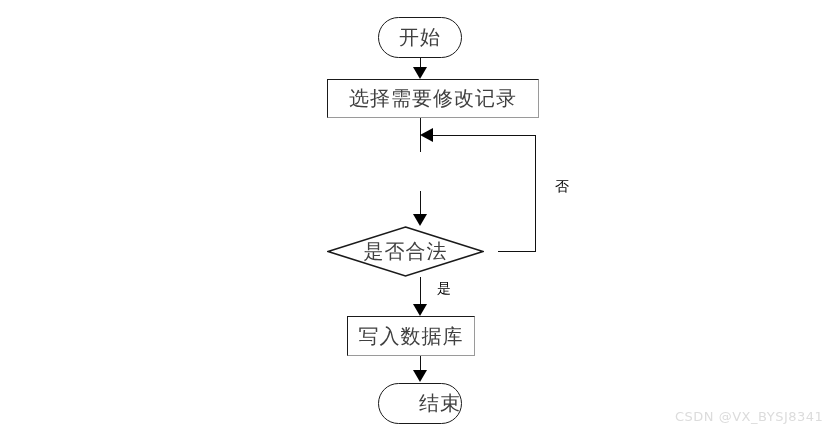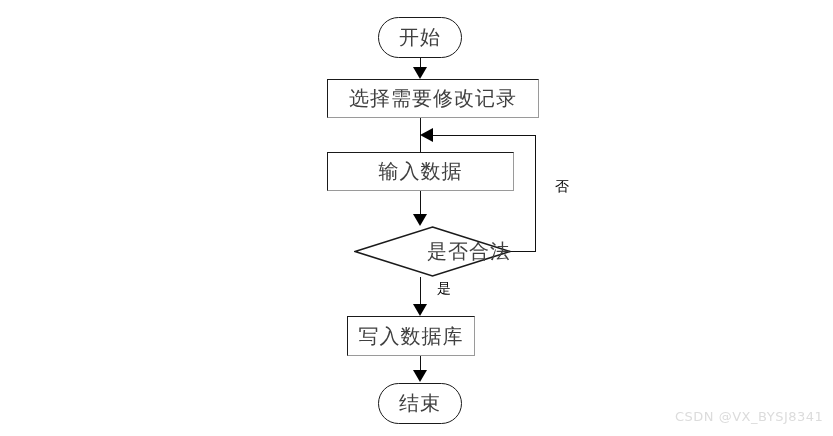--- a/index.html
+++ b/index.html
@@ -109,36 +109,33 @@
 <div id="canvas">
 
   <div class="node terminator" style="left:378px; top:17px; width:84px; height:41px;">
     <span>开始</span>
   </div>
 
   <div class="node process" style="left:327px; top:79px; width:212px; height:39px;">
     <span>选择需要修改记录</span>
   </div>
 
-  <div class="node process" style="left:327px; top:152px; width:187px; height:39px;">
-    <span>输入数据</span>
-  </div>
 
-  <div class="node decision" style="left:354px; top:226px; width:157px; height:51px;justify-content:flex-end;">
+  <div class="node decision" style="left:327px; top:226px; width:157px; height:51px;">
     <svg width="157" height="51" viewBox="0 0 157 51">
       <polygon points="78.5,1 156,25.5 78.5,50 1,25.5" fill="#ffffff" stroke="#1a1a1a" stroke-width="1.6"></polygon>
     </svg>
     <span class="dlabel">是否合法</span>
   </div>
 
   <div class="node process" style="left:347px; top:316px; width:128px; height:40px;">
     <span>写入数据库</span>
   </div>
 
-  <div class="node terminator" style="left:378px; top:383px; width:84px; height:41px;">
+  <div class="node terminator" style="left:378px; top:383px; width:84px; height:41px;justify-content:flex-end;">
     <span>结束</span>
   </div>
 
   <div class="vline" style="left:420px; top:58px; height:13px;"></div>
   <div class="arrow-down" style="left:413px; top:67px;"></div>
 
   <div class="vline" style="left:420px; top:118px; height:34px;"></div>
 
   <div class="vline" style="left:420px; top:191px; height:28px;"></div>
   <div class="arrow-down" style="left:413px; top:214px;"></div>

